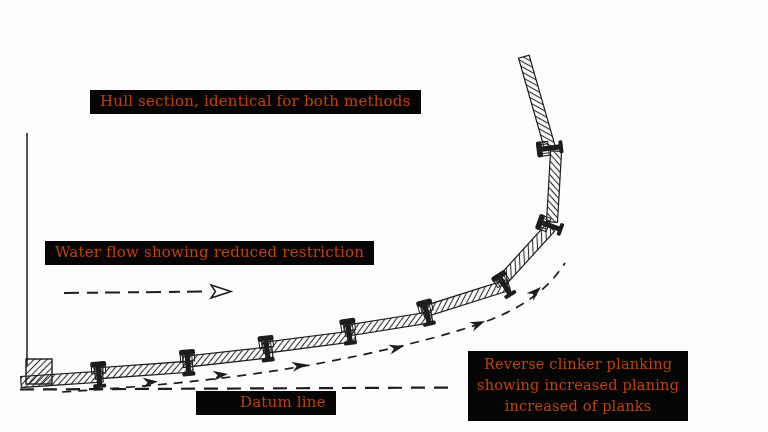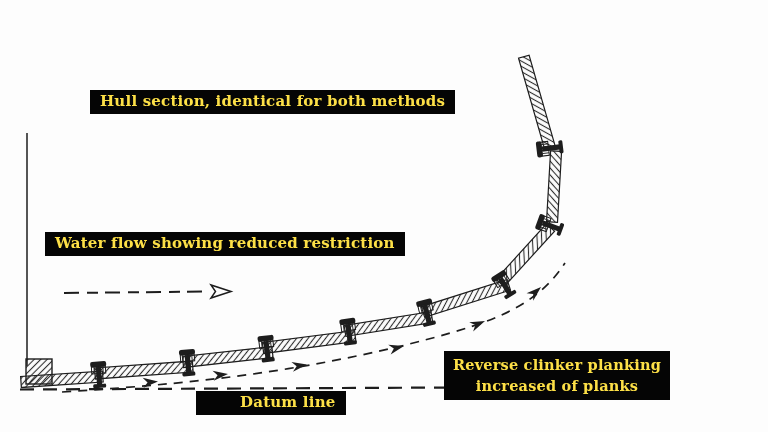--- a/index.html
+++ b/index.html
@@ -7,22 +7,22 @@
     width:768px;height:432px;overflow:hidden;
     background:#fdfdfd;
     font-family:"DejaVu Serif","Liberation Serif",serif;
     position:relative;
   }
   .stage{position:absolute;left:0;top:0;width:768px;height:432px;}
   svg{position:absolute;left:0;top:0;}
   .label-box{
     position:absolute;
     background:#050505;
-    color:#fde047;
-    font-weight:bold;
+    color:#c2410c;
+    font-weight:normal;
     font-size:15px;
     line-height:1.28;
     padding:2px 10px 3px 10px;
     white-space:nowrap;
     letter-spacing:0.2px;
   }
   .label-box.multi{
     white-space:normal;
     text-align:center;
     font-size:14.5px;
@@ -113,22 +113,23 @@
       <use href="#jointShape" transform="translate(349,333) rotate(-8)"></use>
       <use href="#jointShape" transform="translate(427,314) rotate(-14)"></use>
       <use href="#jointShape" transform="translate(505,286) rotate(-32)"></use>
       <use href="#jointShape" transform="translate(551,226) rotate(-70)"></use>
       <use href="#jointShape" transform="translate(551,148) rotate(-97)"></use>
     </g>
   </svg>
 
   <div class="label-box" style="left:90px;top:90px;">Hull section, identical for both methods</div>
 
-  <div class="label-box" style="left:45px;top:232px;">Water flow showing reduced restriction</div>
+  <div class="label-box" style="left:45px;top:241px;">Water flow showing reduced restriction</div>
 
   <div class="label-box" style="left:196px;top:391px;padding-left:44px;">Datum line</div>
 
-  <div class="label-box multi" style="left:444px;top:351px;">
+  <div class="label-box multi" style="left:468px;top:351px;">
     <span>Reverse clinker planking</span>
+    <span>showing increased planing</span>
     <span>increased of planks</span>
   </div>
 
 </div>
 
 </body></html>

